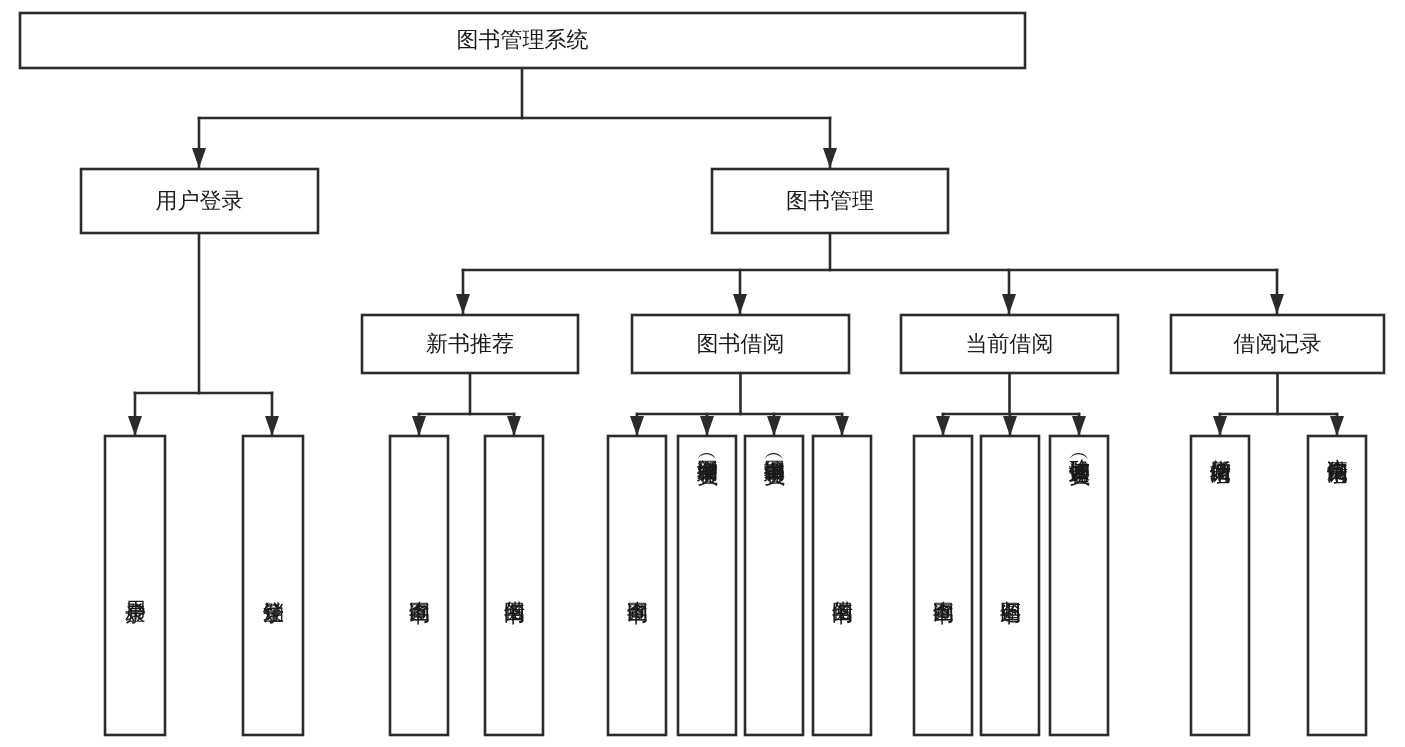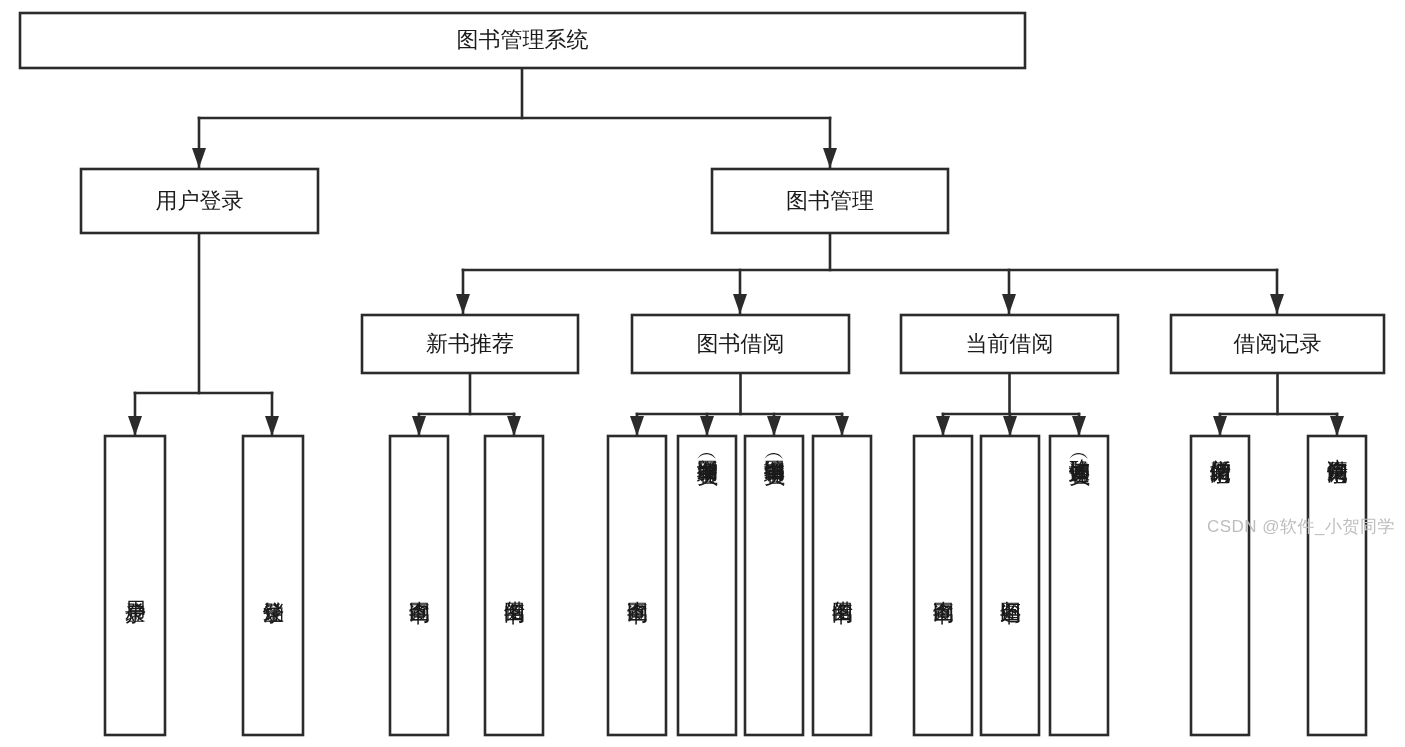--- a/index.html
+++ b/index.html
@@ -213,14 +213,13 @@
         <span class="leaf-label">确认归还（管理员）</span>
       </div>
       <div class="leaf-label-wrap" style="left: 1191px; top: 442px; width: 58px; height: 287px;">
         <span class="leaf-label">新增借阅记录</span>
       </div>
       <div class="leaf-label-wrap" style="left: 1308px; top: 442px; width: 58px; height: 287px;">
         <span class="leaf-label">查询借阅记录</span>
       </div>
     </div>
 
-  <div class="watermark">CSDN @软件_小贺同学</div>
 </div>
 
 </body></html>

